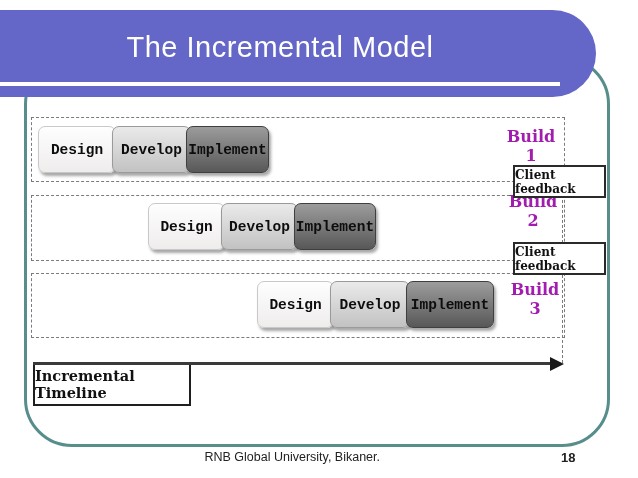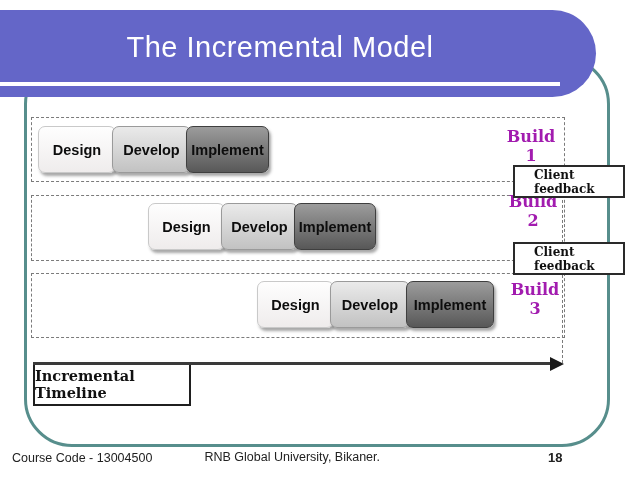--- a/index.html
+++ b/index.html
@@ -33,52 +33,52 @@
   #row1{top:117px;height:63px;}
   #row2{top:195px;height:64px;}
   #row3{top:273px;height:63px;}
   #vconnector{
     position:absolute;left:562px;top:180px;height:183px;width:0;
     border-left:1px dashed #7b7b7b;z-index:2;
   }
   .phase{
     position:absolute;height:45px;border-radius:7px;display:flex;
     align-items:center;justify-content:center;
-    font-family:Liberation Sans, sans-serif;font-weight:bold;font-size:14.5px;color:#0d0d0d;
+    font-family:Liberation Mono, monospace;font-weight:bold;font-size:14.5px;color:#0d0d0d;
     box-shadow:2px 3px 3px rgba(60,60,60,0.45);
   }
   .design{background:linear-gradient(#fefefe,#efecec);border:1px solid #c9c9c9;z-index:3;}
   .develop{background:linear-gradient(#eaeaea,#c2c2c2);border:1px solid #9a9a9a;z-index:4;}
   .implement{background:linear-gradient(#9c9c9c,#585858);border:1px solid #3f3f3f;z-index:5;}
   .build-label{
     position:absolute;width:62px;text-align:center;z-index:3;
     font-family:"DejaVu Serif",serif;font-weight:bold;font-size:16px;color:#a21caf;
   }
   .feedback-box{
     position:absolute;left:513px;width:89px;height:29px;background:#ffffff;
     border:2px solid #2a2a2a;display:flex;align-items:center;justify-content:center;
-    font-family:"DejaVu Serif",serif;font-weight:bold;font-size:12px;color:#111111;z-index:6;padding-left:19px;
+    font-family:"DejaVu Serif",serif;font-weight:bold;font-size:12px;color:#111111;z-index:6;
   }
   #timeline-box{
     position:absolute;left:33px;top:362px;width:154px;height:40px;background:#ffffff;
     border:2px solid #1f1f1f;display:flex;align-items:center;justify-content:center;
     font-family:"DejaVu Serif",serif;font-weight:bold;font-size:14.5px;color:#111111;z-index:3;
   }
   #timeline-line{
     position:absolute;left:33px;top:362px;width:521px;height:3px;background:#3a3a3a;z-index:4;
   }
   #timeline-head{
     position:absolute;left:550px;top:357px;width:0;height:0;z-index:4;
     border-left:14px solid #1a1a1a;border-top:7px solid transparent;border-bottom:7px solid transparent;
   }
   
   .footer-text{position:absolute;font-size:12.5px;color:#222222;z-index:2;}
   #footer-left{left:12px;top:451px;}
   #footer-center{left:140px;top:450px;width:240px;text-align:right;}
-  #footer-page{left:548px;top:450px;width:26px;font-weight:bold;font-size:13px;}
+  #footer-page{left:561px;top:450px;width:26px;font-weight:bold;font-size:13px;}
 </style>
 </head>
 <body>
 
 <div id="slide">
 
   <div id="frame"></div>
 
   <div id="banner">
     <div class="title">The Incremental Model</div>
@@ -104,17 +104,16 @@
   <div class="phase develop" style="left:330px;top:281px;width:78px;">Develop</div>
   <div class="phase implement" style="left:406px;top:281px;width:86px;">Implement</div>
   <div class="build-label" style="left:504px;top:280px;">Build 3</div>
 
   <div id="vconnector"></div>
 
   <div id="timeline-box">Incremental Timeline</div>
   <div id="timeline-line"></div>
   <div id="timeline-head"></div>
 
-  <div id="footer-left" class="footer-text">Course Code - 13004500</div>
   <div id="footer-center" class="footer-text">RNB Global University, Bikaner.</div>
   <div id="footer-page" class="footer-text">18</div>
 
 </div>
 
 </body></html>

